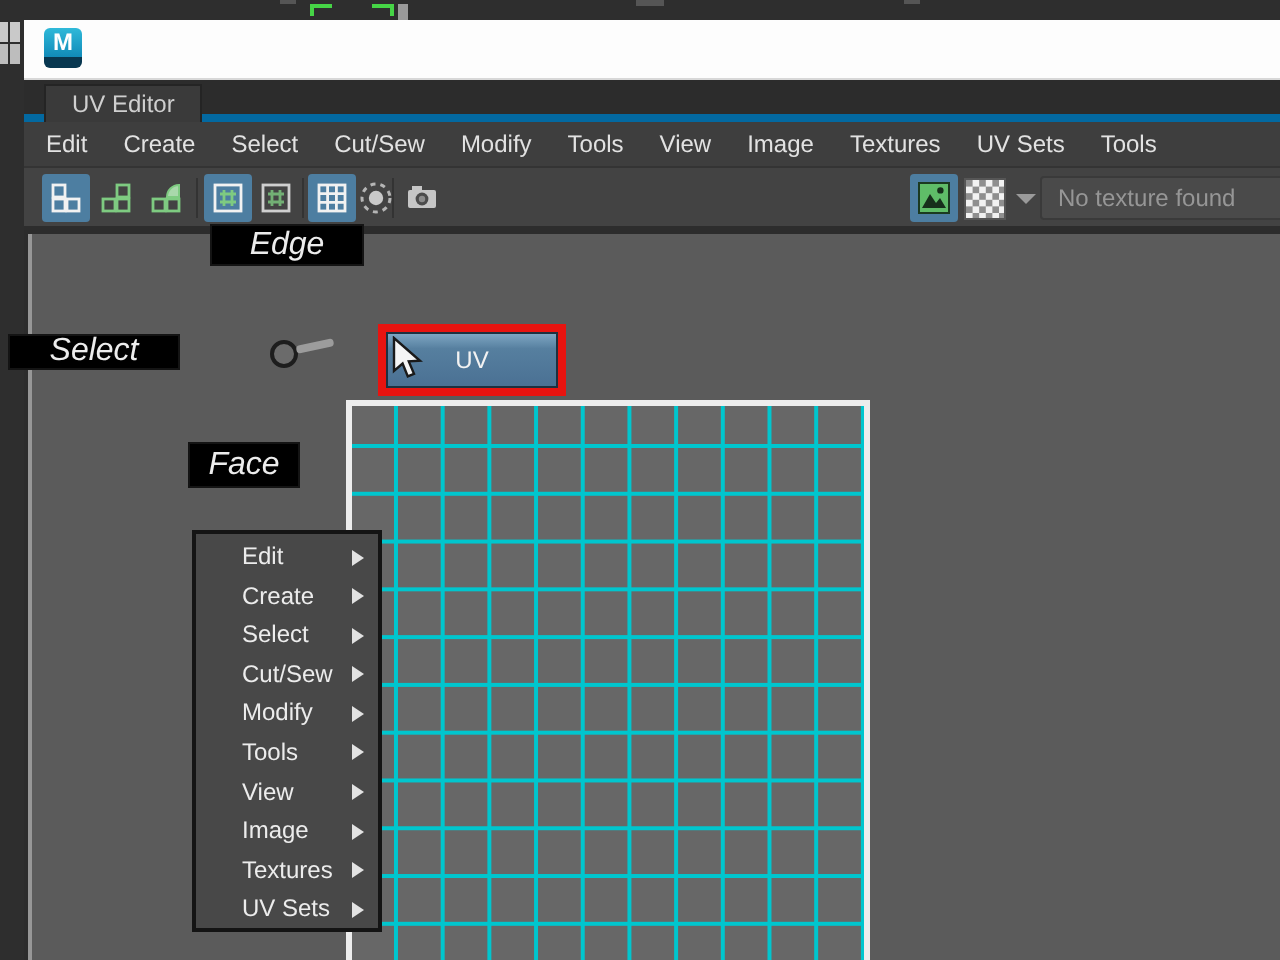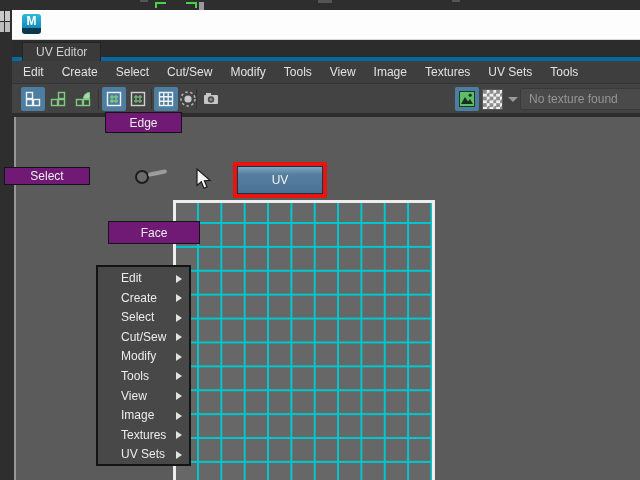--- a/index.html
+++ b/index.html
@@ -62,30 +62,30 @@
     border-left:2px solid #979797; }
   #uv-grid { left:173px; top:200px; width:262px; height:281px; background:#676767;
     border:3px solid #ededed; border-bottom:none; }
   #uv-grid-lines { left:0; top:0; width:256px; height:278px;
     background-image:
       linear-gradient(to right,#00c6ce 2px,transparent 2px),
       linear-gradient(to bottom,#00c6ce 2px,transparent 2px);
     background-size:23.35px 23.9px; background-position:21px 19px; }
 
   
-  .mark-box { background:#701a75; border:1px solid #141414; color:#ececec; font-size:12px;
-    display:flex; align-items:center; justify-content:center; z-index:5; }
+  .mark-box { background:#000000; border:1px solid #141414; color:#ececec; font-size:16px;
+    display:flex; align-items:center; justify-content:center; z-index:5;font-style:italic; }
   #mark-edge    { left:105px; top:112px; width:77px; height:21px; }
   #mark-uvshell { left:8px;   top:141px; width:97px; height:19px; }
   #mark-vertex  { left:4px;   top:167px; width:86px; height:18px; }
-  #mark-face    { left:108px; top:221px; width:92px; height:23px; }
+  #mark-face    { left:94px; top:221px; width:56px; height:23px; }
   #mark-uv { left:189px; top:162px; width:94px; height:36px; border:4px solid #e81410;
     background:linear-gradient(180deg,#83abc7 0%,#567f9f 30%,#4a7093 100%);
     color:#f2f2f2; font-size:12px; display:flex; align-items:center; justify-content:center;
-    z-index:6; box-shadow:inset 0 0 0 1px #1d3140;margin-left:44px; }
+    z-index:6; box-shadow:inset 0 0 0 1px #1d3140; }
   #mark-origin-circle { left:135px; top:170px; width:14px; height:14px; border-radius:50%;
     background:#6b6b6b; border:2px solid #1d1d1d; z-index:5; }
   #mark-origin-stem { left:148px; top:171px; width:19px; height:4px; background:#9c9c9c;
     border-radius:2px; transform:rotate(-12deg); z-index:5; }
 
   
   #context-menu { left:96px; top:265px; width:95px; height:201px; background:#484848;
     border:2px solid #141414; z-index:7; padding-top:2px; }
   .cm-row { height:19.6px; position:relative; color:#ececec; font-size:12px;
     line-height:19.6px; padding-left:23px; }

